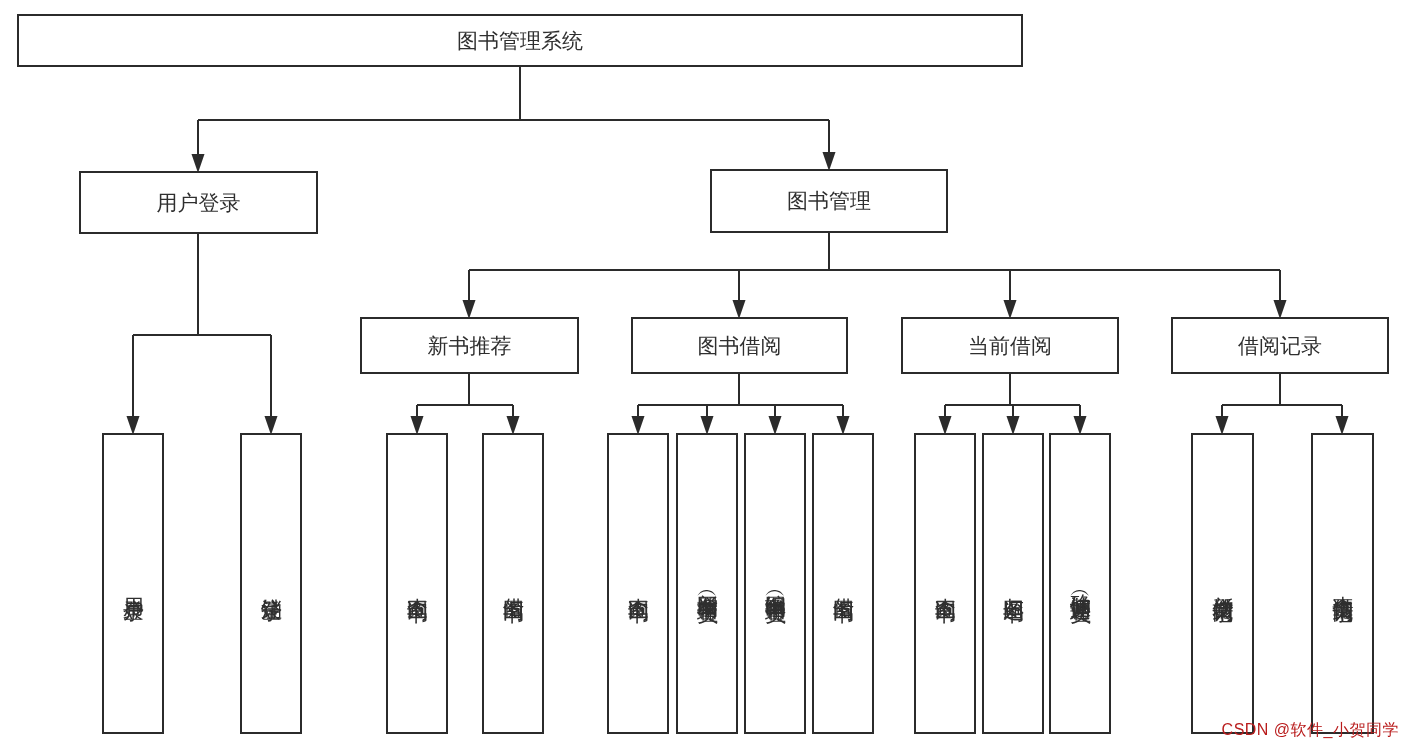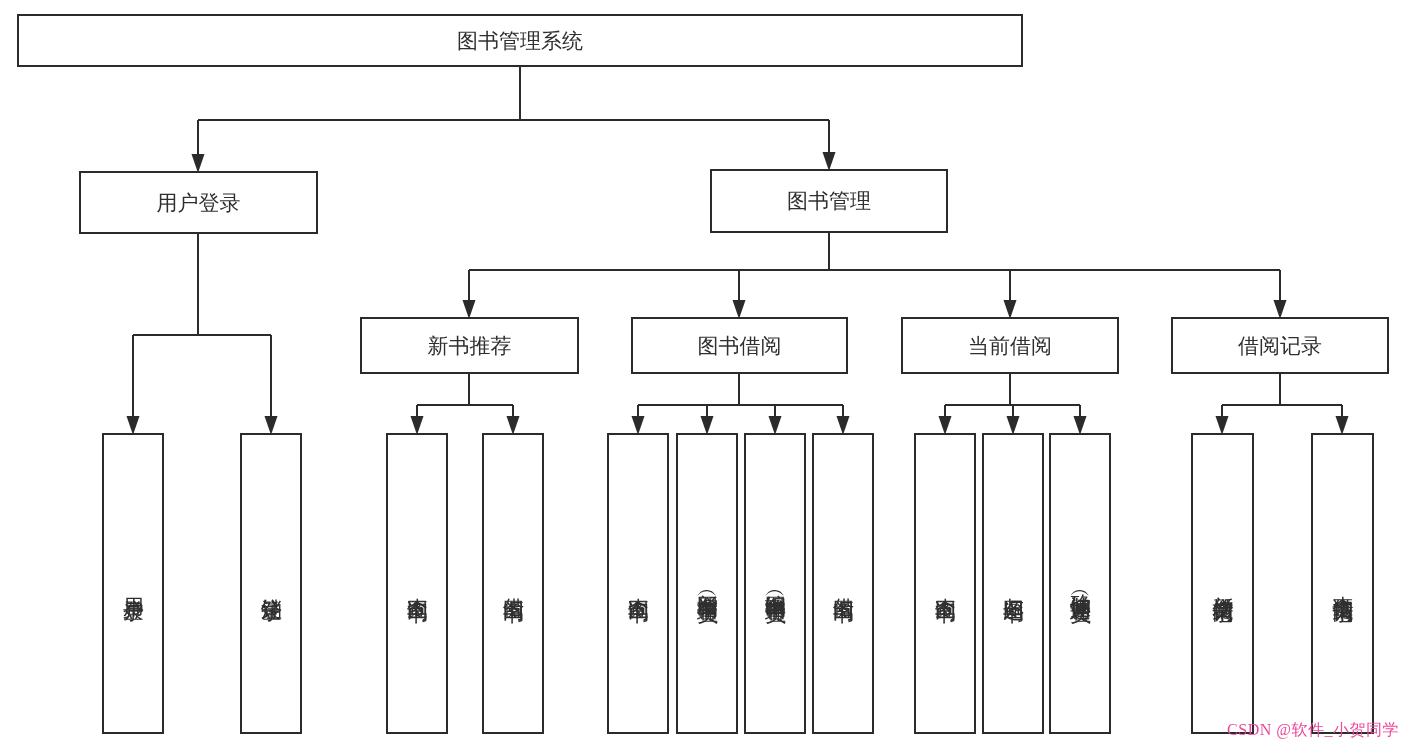--- a/index.html
+++ b/index.html
@@ -68,23 +68,23 @@
     font-size: 21px;
     line-height: 1.18;
     letter-spacing: 1.5px;
     color: #2f2f2f;
     white-space: nowrap;
   }
   .watermark {
     position: absolute;
     right: 26px;
     bottom: 6px;
-    font-family: Liberation Serif, serif;
+    font-family: Liberation Sans, sans-serif;
     font-size: 16px;
-    color: #ec4899;
+    color: #b91c1c;
     letter-spacing: 0.5px;
     white-space: nowrap;
     user-select: none;
   }
 </style>
 </head>
 <body>
 
 <div id="diagram-root">
 

